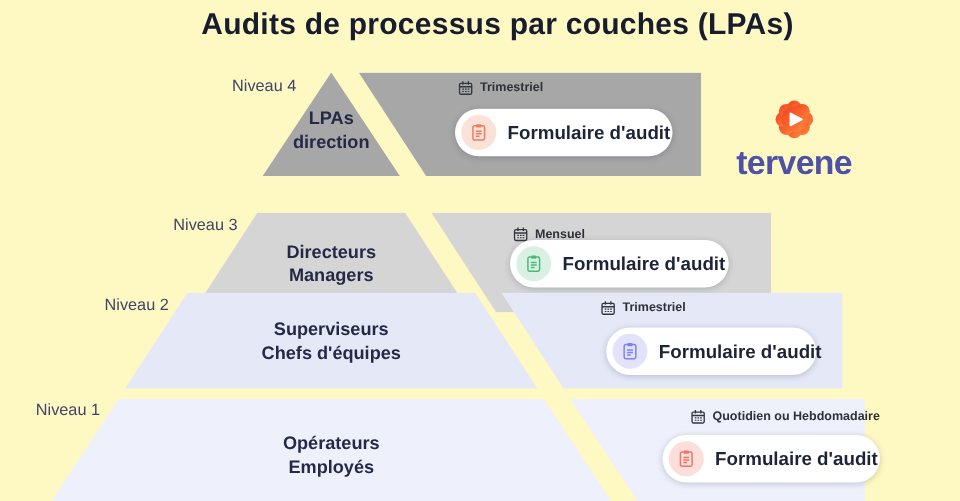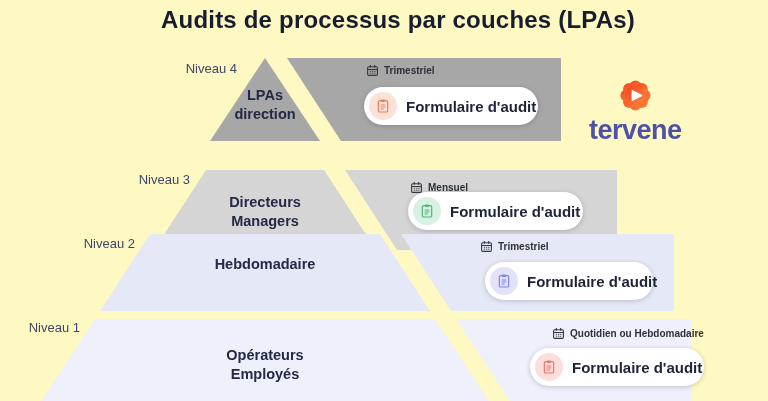--- a/index.html
+++ b/index.html
@@ -156,21 +156,22 @@
       </span>
       <span class="lbl">Formulaire d'audit</span>
     </button>
   </div>
 
   <div class="row r2">
     <div class="pyr" style="background-color: rgb(229, 232, 246);"></div>
     <div class="band" style="background-color: rgb(229, 232, 246);"></div>
     <div class="tier">Niveau 2</div>
     <div class="aud">
-      <span>Hebdomadaire</span>
+      <span>Superviseurs</span>
+        <span>Chefs d'équipes</span>
     </div>
     <div class="freq">
       <svg class="cal" viewBox="0 0 24 24" width="13" height="13" fill="none" stroke="#33373d" stroke-width="2">
         <rect x="3" y="5" width="18" height="16" rx="2"></rect>
           <path d="M8 2v5M16 2v5M3 10h18"></path>
         <path d="M7 13.5h2.5M11 13.5h2.5M15 13.5h2.5M7 17h2.5M11 17h2.5M15 17h2.5" stroke-width="1.6"></path>
       </svg>
       <span>Trimestriel</span>
     </div>
     <button class="pill">

